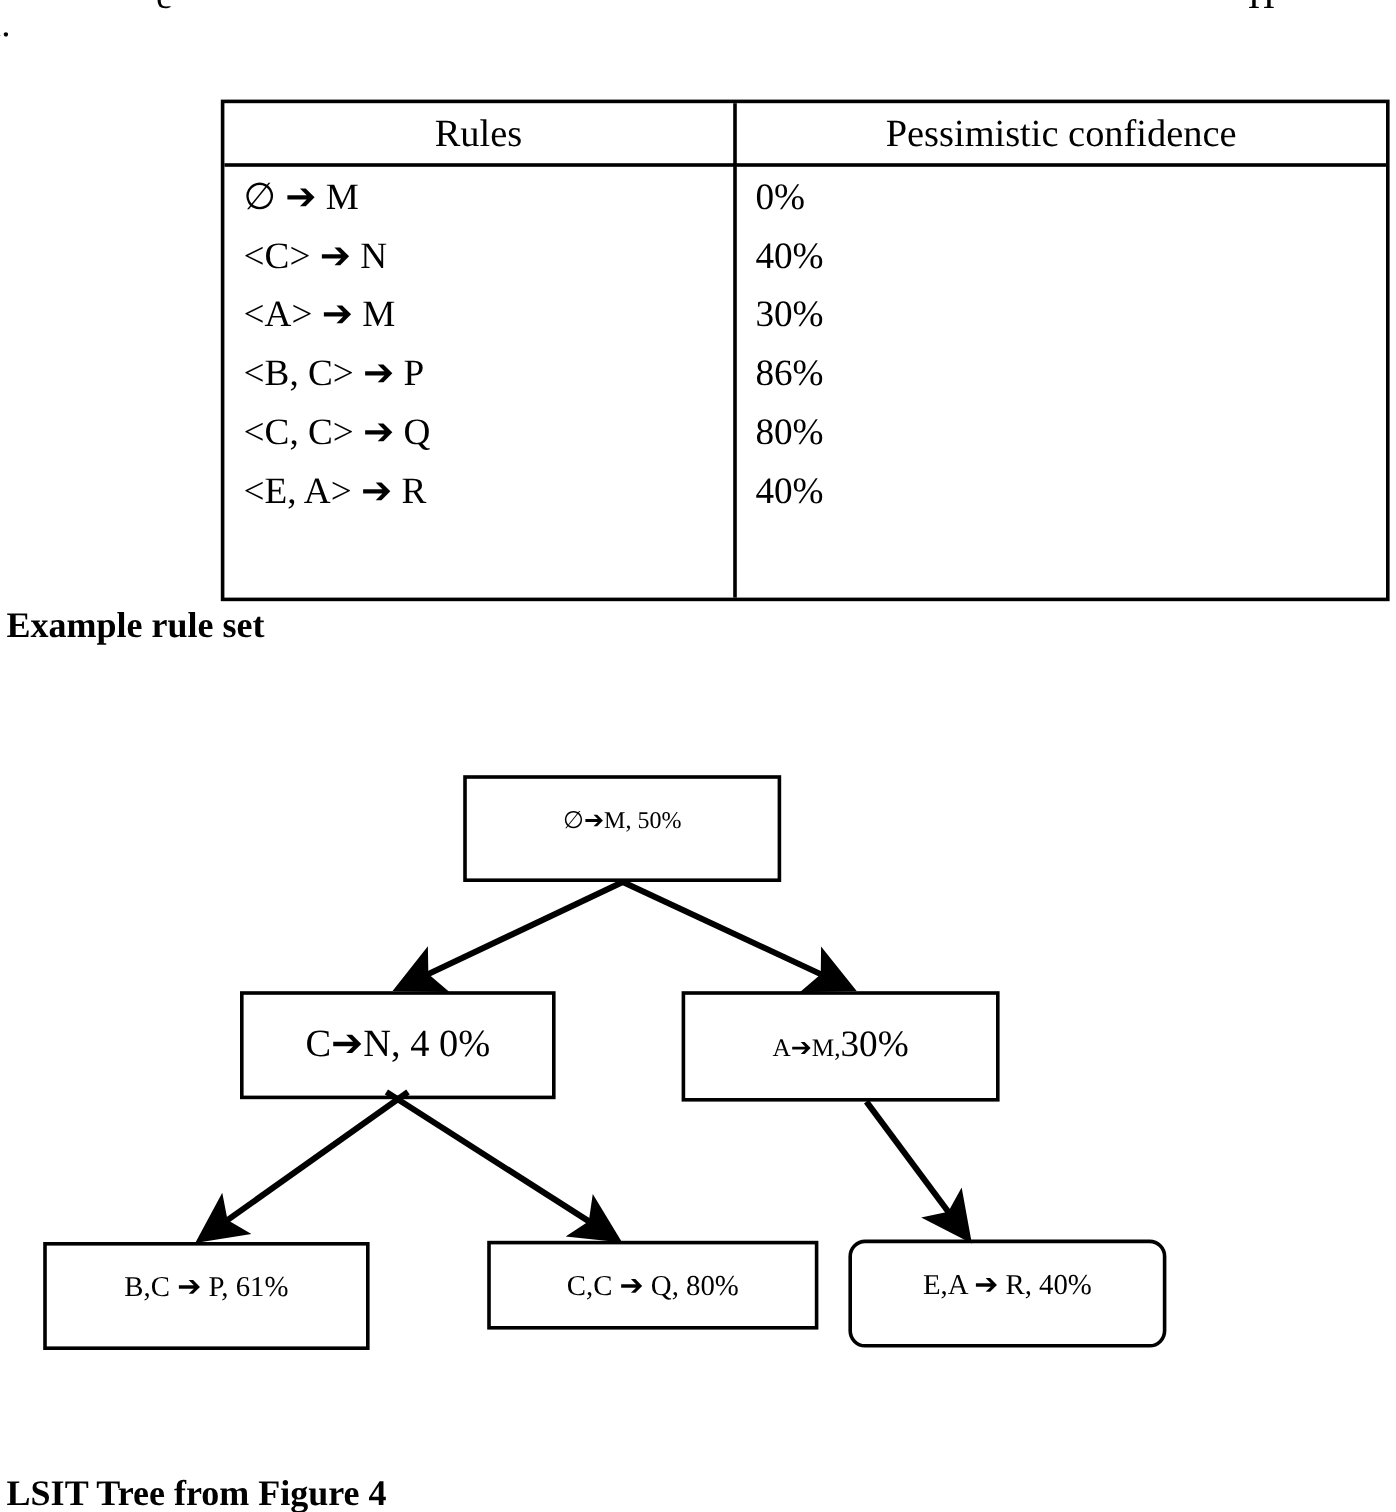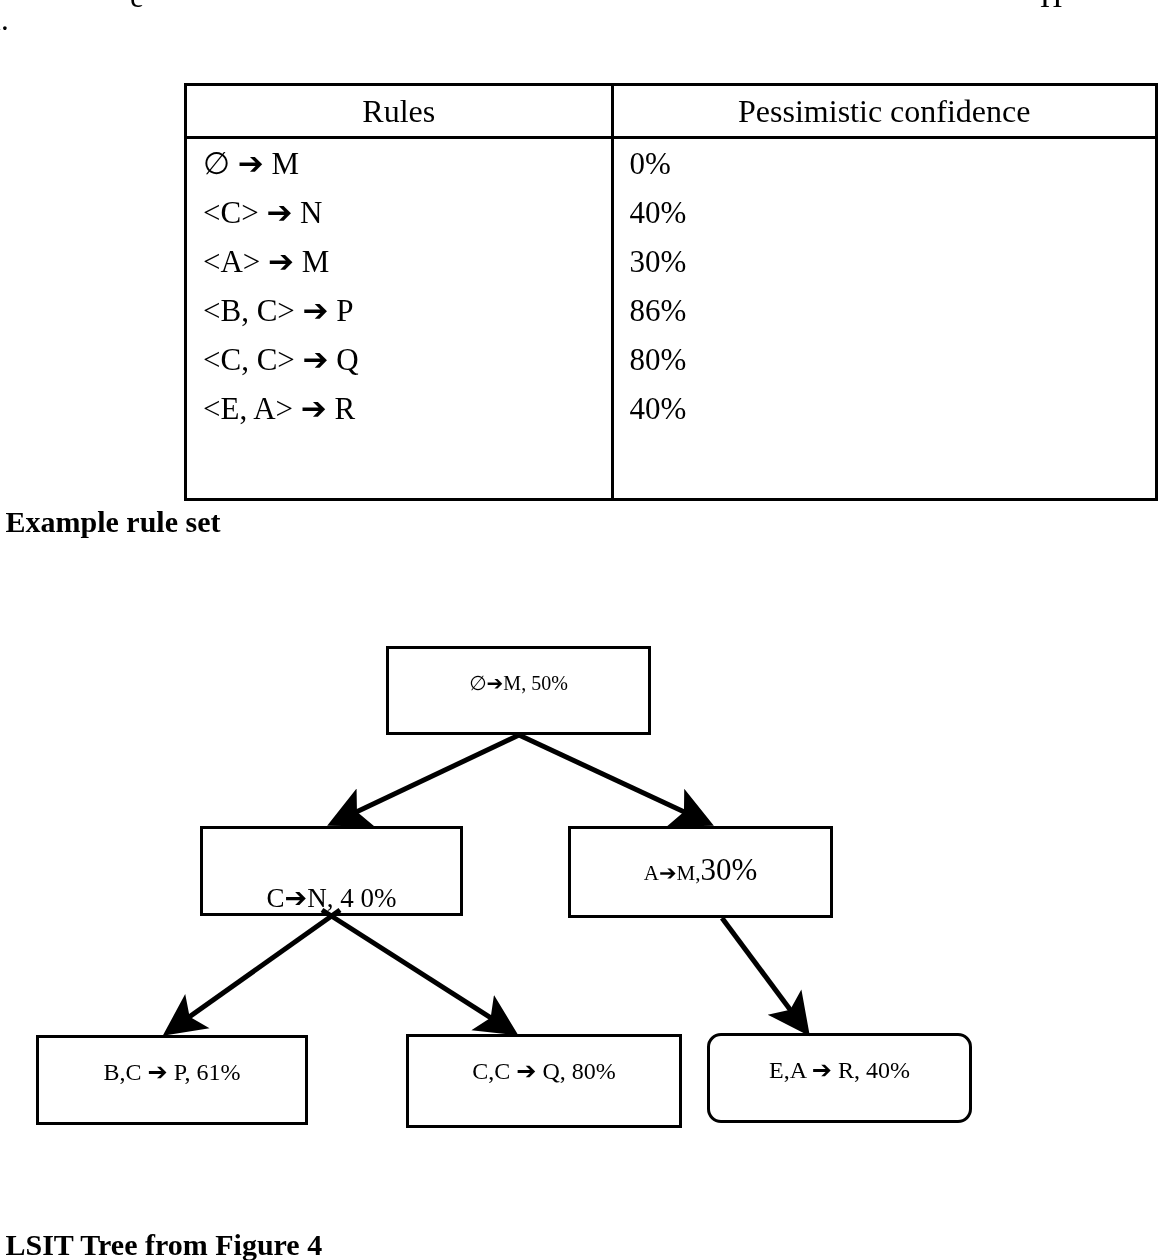--- a/index.html
+++ b/index.html
@@ -141,35 +141,35 @@
 
   
   #node-root {
     left: 386px; top: 26px; width: 265px; height: 89px;
   }
   #node-root .node-label { font-size: 20px; padding-top: 22px; }
 
   #node-cn {
     left: 200px; top: 206px; width: 263px; height: 90px;
   }
-  #node-cn .node-label { font-size: 27px; padding-top: 7px; margin-top: 46px; }
+  #node-cn .node-label { font-size: 32px; padding-top: 21px; }
 
   #node-am {
     left: 568px; top: 206px; width: 265px; height: 92px;
   }
   #node-am .node-label { font-size: 21px; padding-top: 23px; }
   #node-am .big { font-size: 31px; }
 
   #node-bc {
     left: 36px; top: 415px; width: 272px; height: 90px;
   }
   #node-bc .node-label { font-size: 24px; padding-top: 20px; }
 
   #node-cc {
-    left: 406px; top: 414px; width: 276px; height: 94px;
+    left: 406px; top: 414px; width: 276px; height: 74px;
   }
   #node-cc .node-label { font-size: 24px; padding-top: 20px; }
 
   #node-ea {
     left: 707px; top: 413px; width: 265px; height: 90px; border-radius: 14px;
   }
   #node-ea .node-label { font-size: 24px; padding-top: 20px; }
 </style>
 </head>
 <body>

